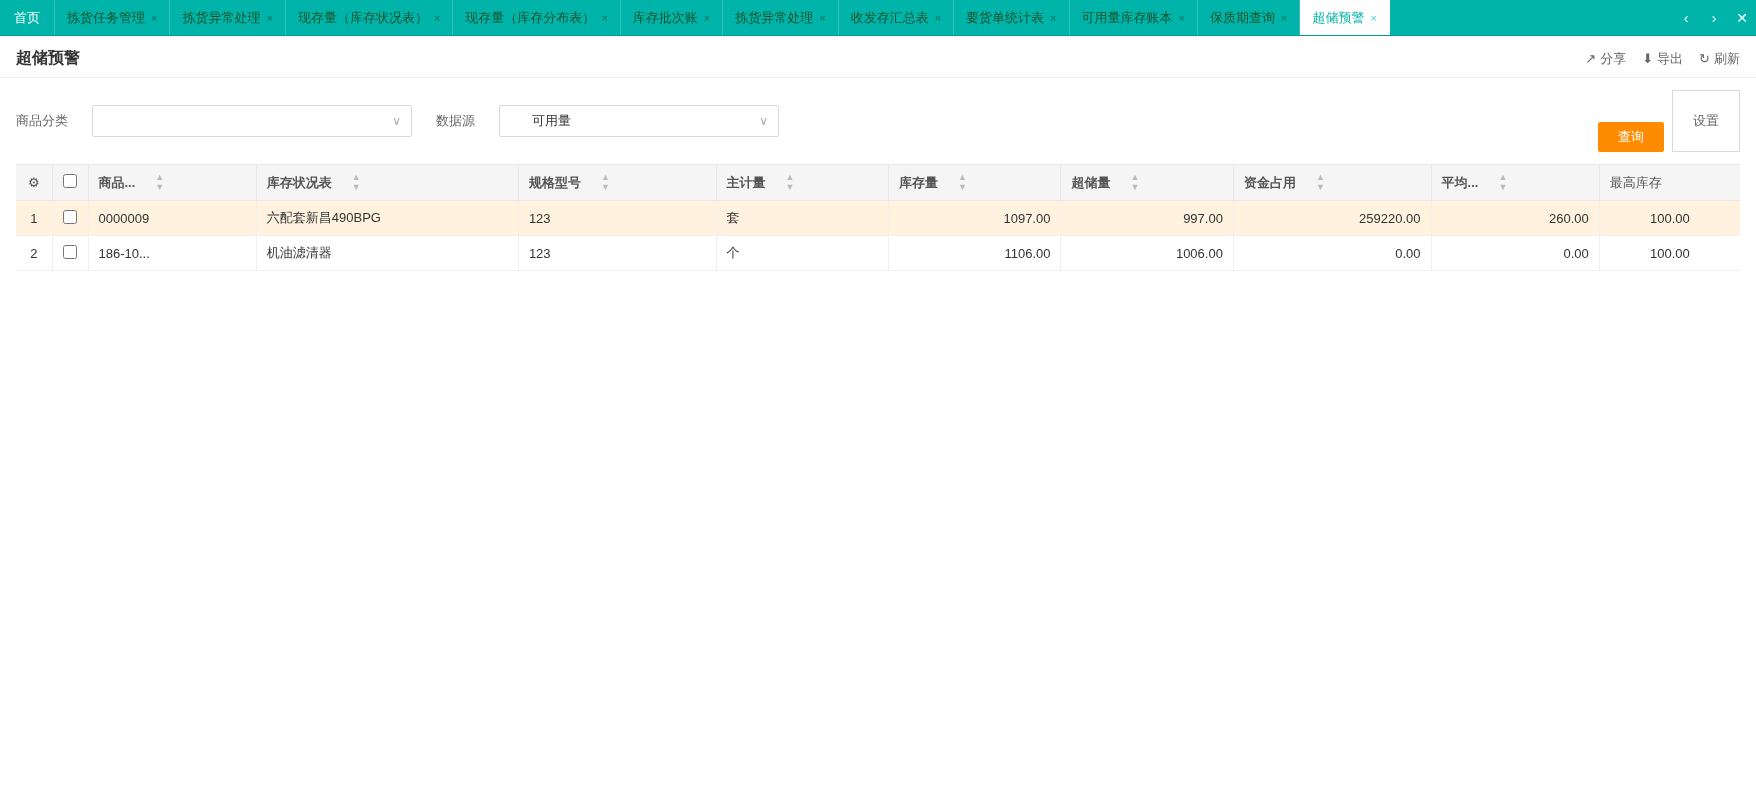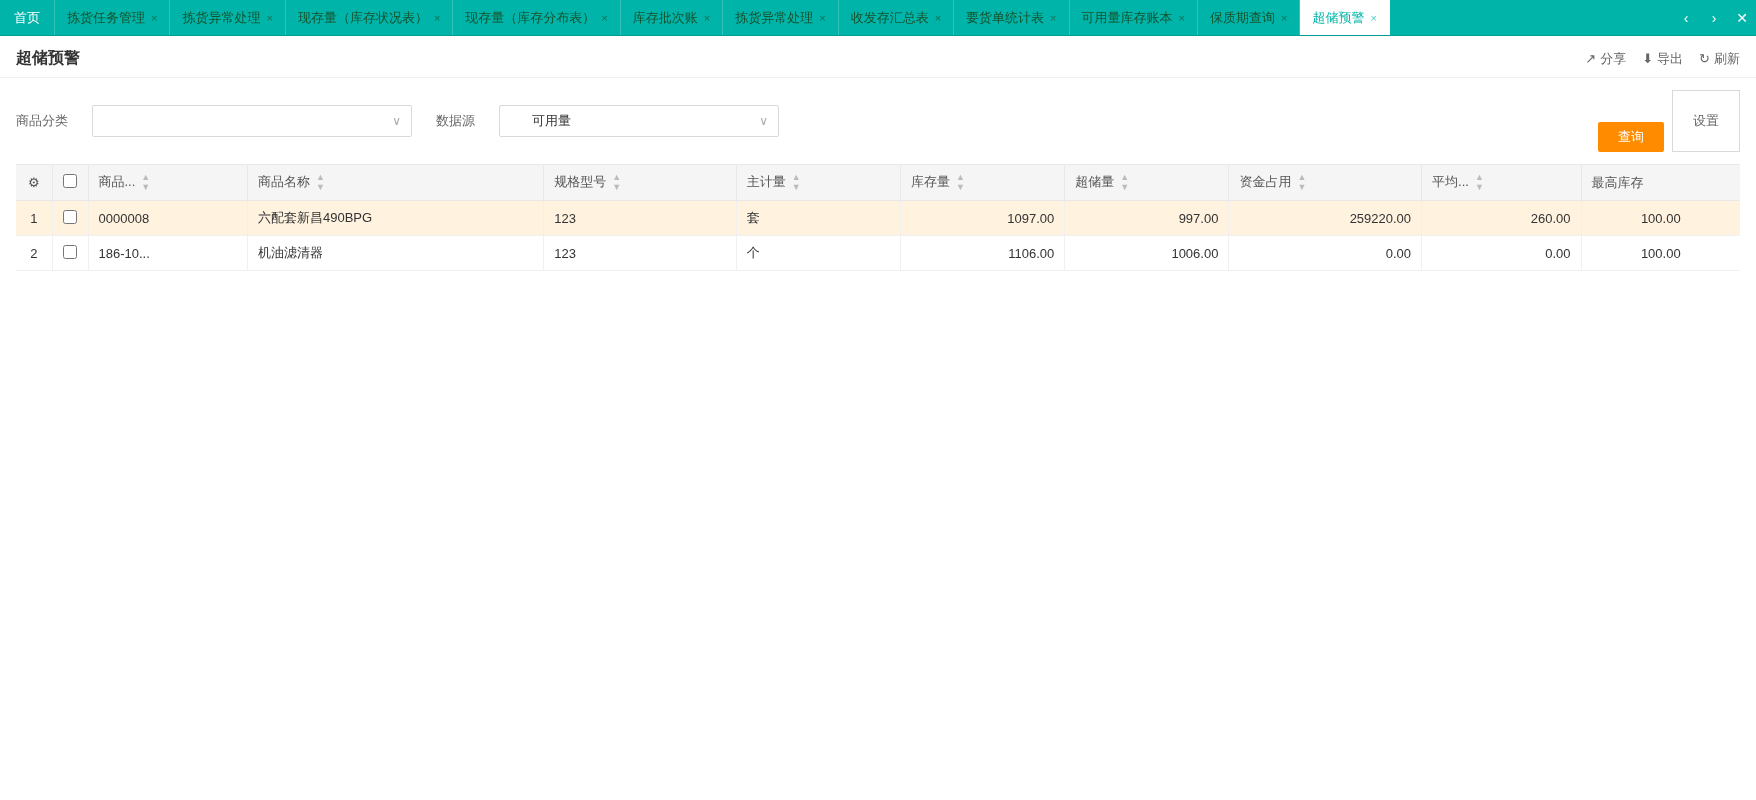--- a/index.html
+++ b/index.html
@@ -185,22 +185,24 @@
     }
     tbody td {
       padding: 8px 10px;
       color: #333;
       border-right: 1px solid #f0f0f0;
     }
     tbody td:last-child { border-right: none; text-align: center; }
 
     .th-sort {
       display: flex;
-      gap: 6px;
-      cursor: pointer;
+      align-items: center;
+      gap: 20px;
+      cursor: pointer;
+      font-weight: bold;
     }
     .sort-icon {
       display: flex;
       flex-direction: column;
       gap: 1px;
       font-size: 9px;
       color: #bbb;
       line-height: 1;
     }
 
@@ -348,21 +350,21 @@
           <div class="th-sort">
             <span>商品...</span>
             <span class="sort-icon">
               <span>▲</span>
                 <span>▼</span>
             </span>
           </div>
         </th>
         <th>
           <div class="th-sort">
-            <span>商品名称</span>
+            <span>库存状况表</span>
             <span class="sort-icon">
               <span>▲</span>
                 <span>▼</span>
             </span>
           </div>
         </th>
         <th>
           <div class="th-sort">
             <span>规格型号</span>
             <span class="sort-icon">
@@ -421,21 +423,21 @@
         </th>
       </tr>
     </thead>
     <tbody>
 
       <tr class="row-highlight">
         <td class="td-center row-number">1</td>
         <td class="checkbox-cell">
           <input type="checkbox" style="">
         </td>
-        <td>0000008</td>
+        <td>0000009</td>
         <td>六配套新昌490BPG</td>
         <td>123</td>
         <td>套</td>
         <td class="td-right">1097.00</td>
         <td class="td-right">997.00</td>
         <td class="td-right">259220.00</td>
         <td class="td-right">260.00</td>
         <td class="td-right">100.00</td>
       </tr>
 

